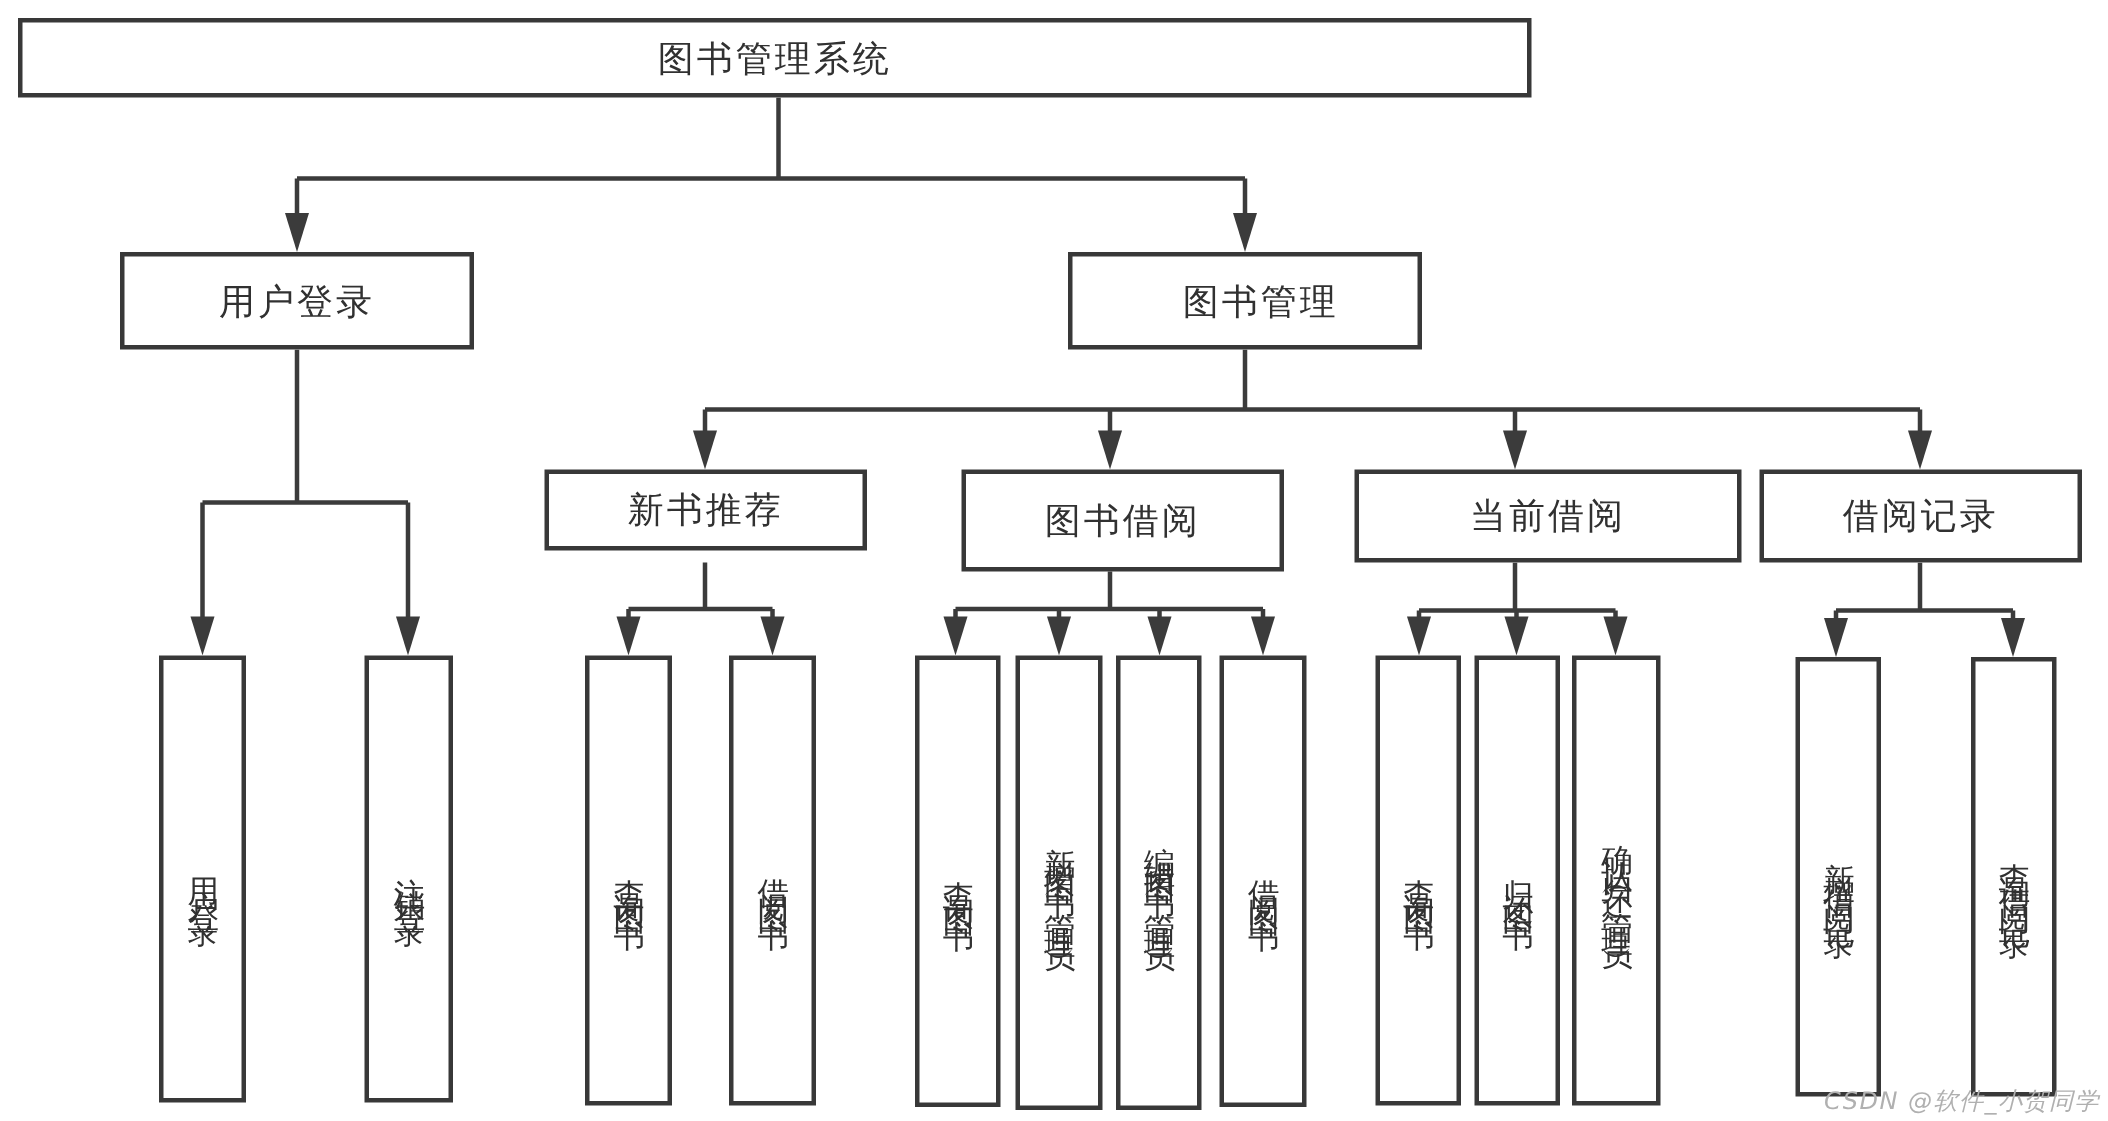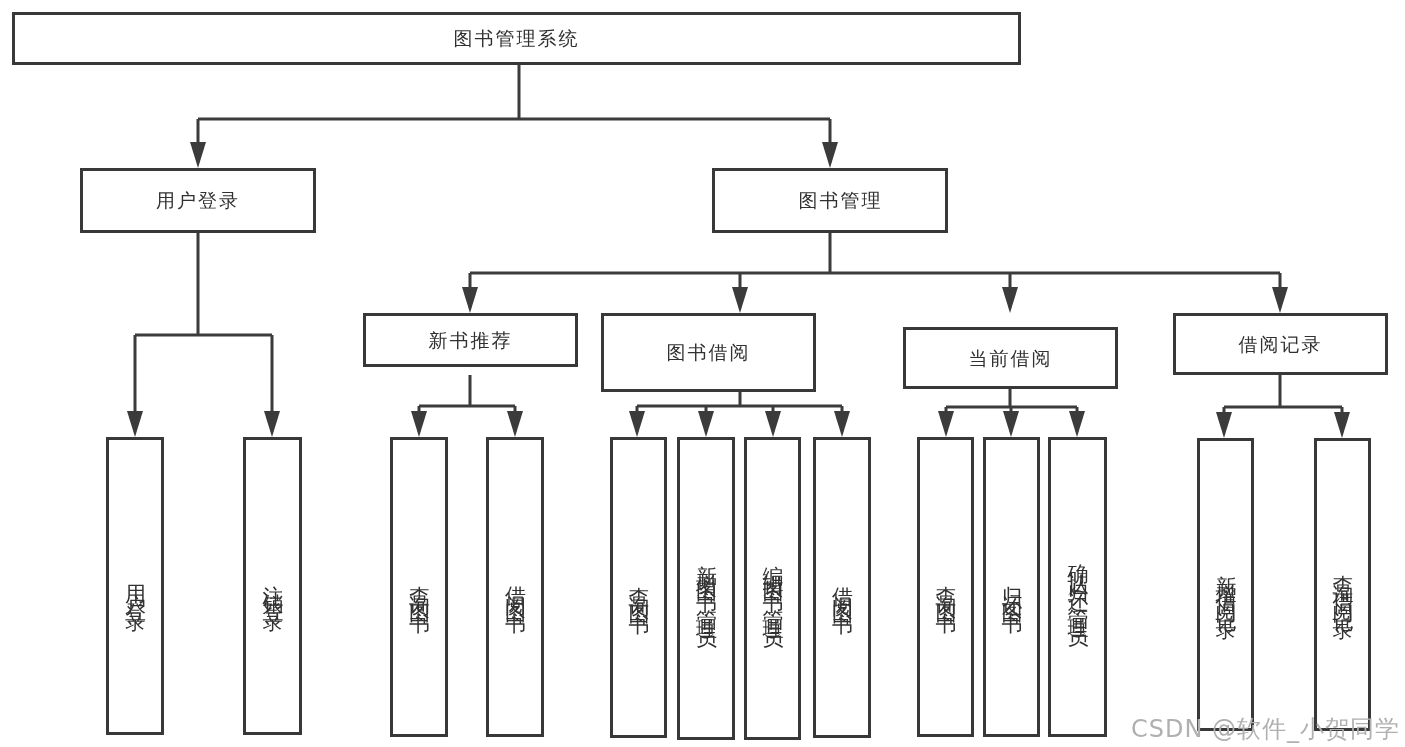--- a/index.html
+++ b/index.html
@@ -35,42 +35,43 @@
     position: absolute;
     box-sizing: border-box;
     border: 3px solid #383838;
     background: #ffffff;
     display: flex;
     align-items: center;
     justify-content: center;
     color: #313131;
   }
   .node.h .label {
-    font-size: 19px;
+    font-size: 24px;
     letter-spacing: 2px;
     white-space: nowrap;
     line-height: 1;
   }
   .node.v .label {
     writing-mode: vertical-lr;
     font-size: 21px;
     letter-spacing: 9px;
     line-height: 1;
     white-space: nowrap;
   }
   .watermark {
     position: absolute;
     right: 5px;
     bottom: 2px;
-    font-size: 24px;
+    font-size: 16px;
     letter-spacing: 1px;
     color: #b0b0b0;
     z-index: 5;
     pointer-events: none;
     white-space: nowrap;
+    font-style: italic;
   }
 </style>
 </head>
 <body>
 
 <div class="stage">
   <svg class="connectors" viewBox="0 0 1405 747" xmlns="http://www.w3.org/2000/svg">
       <path d="M519 65 V119 M198 119 H830 M198 119 V146 M830 119 V146"></path>
       <polygon points="190,142 206,142 198,168"></polygon>
       <polygon points="822,142 838,142 830,168"></polygon>
@@ -105,24 +106,24 @@
     </div>
     <div class="node h" style="left: 80px; top: 168px; width: 236px; height: 65px;">
       <span class="label">用户登录</span>
     </div>
     <div class="node h" style="left: 712px; top: 168px; width: 236px; height: 65px; padding-left: 21px;">
       <span class="label">图书管理</span>
     </div>
     <div class="node h" style="left: 363px; top: 313px; width: 215px; height: 54px;">
       <span class="label">新书推荐</span>
     </div>
-    <div class="node h" style="left: 601px; top: 313px; width: 215px; height: 79px;">
+    <div class="node h" style="left: 641px; top: 313px; width: 215px; height: 68px;">
       <span class="label">图书借阅</span>
     </div>
-    <div class="node h" style="left: 903px; top: 327px; width: 215px; height: 62px;">
+    <div class="node h" style="left: 903px; top: 313px; width: 258px; height: 62px;">
       <span class="label">当前借阅</span>
     </div>
     <div class="node h" style="left: 1173px; top: 313px; width: 215px; height: 62px;">
       <span class="label">借阅记录</span>
     </div>
     <div class="node v" style="left: 106px; top: 437px; width: 58px; height: 298px;">
       <span class="label">用户登录</span>
     </div>
     <div class="node v" style="left: 243px; top: 437px; width: 59px; height: 298px;">
       <span class="label">注销登录</span>

